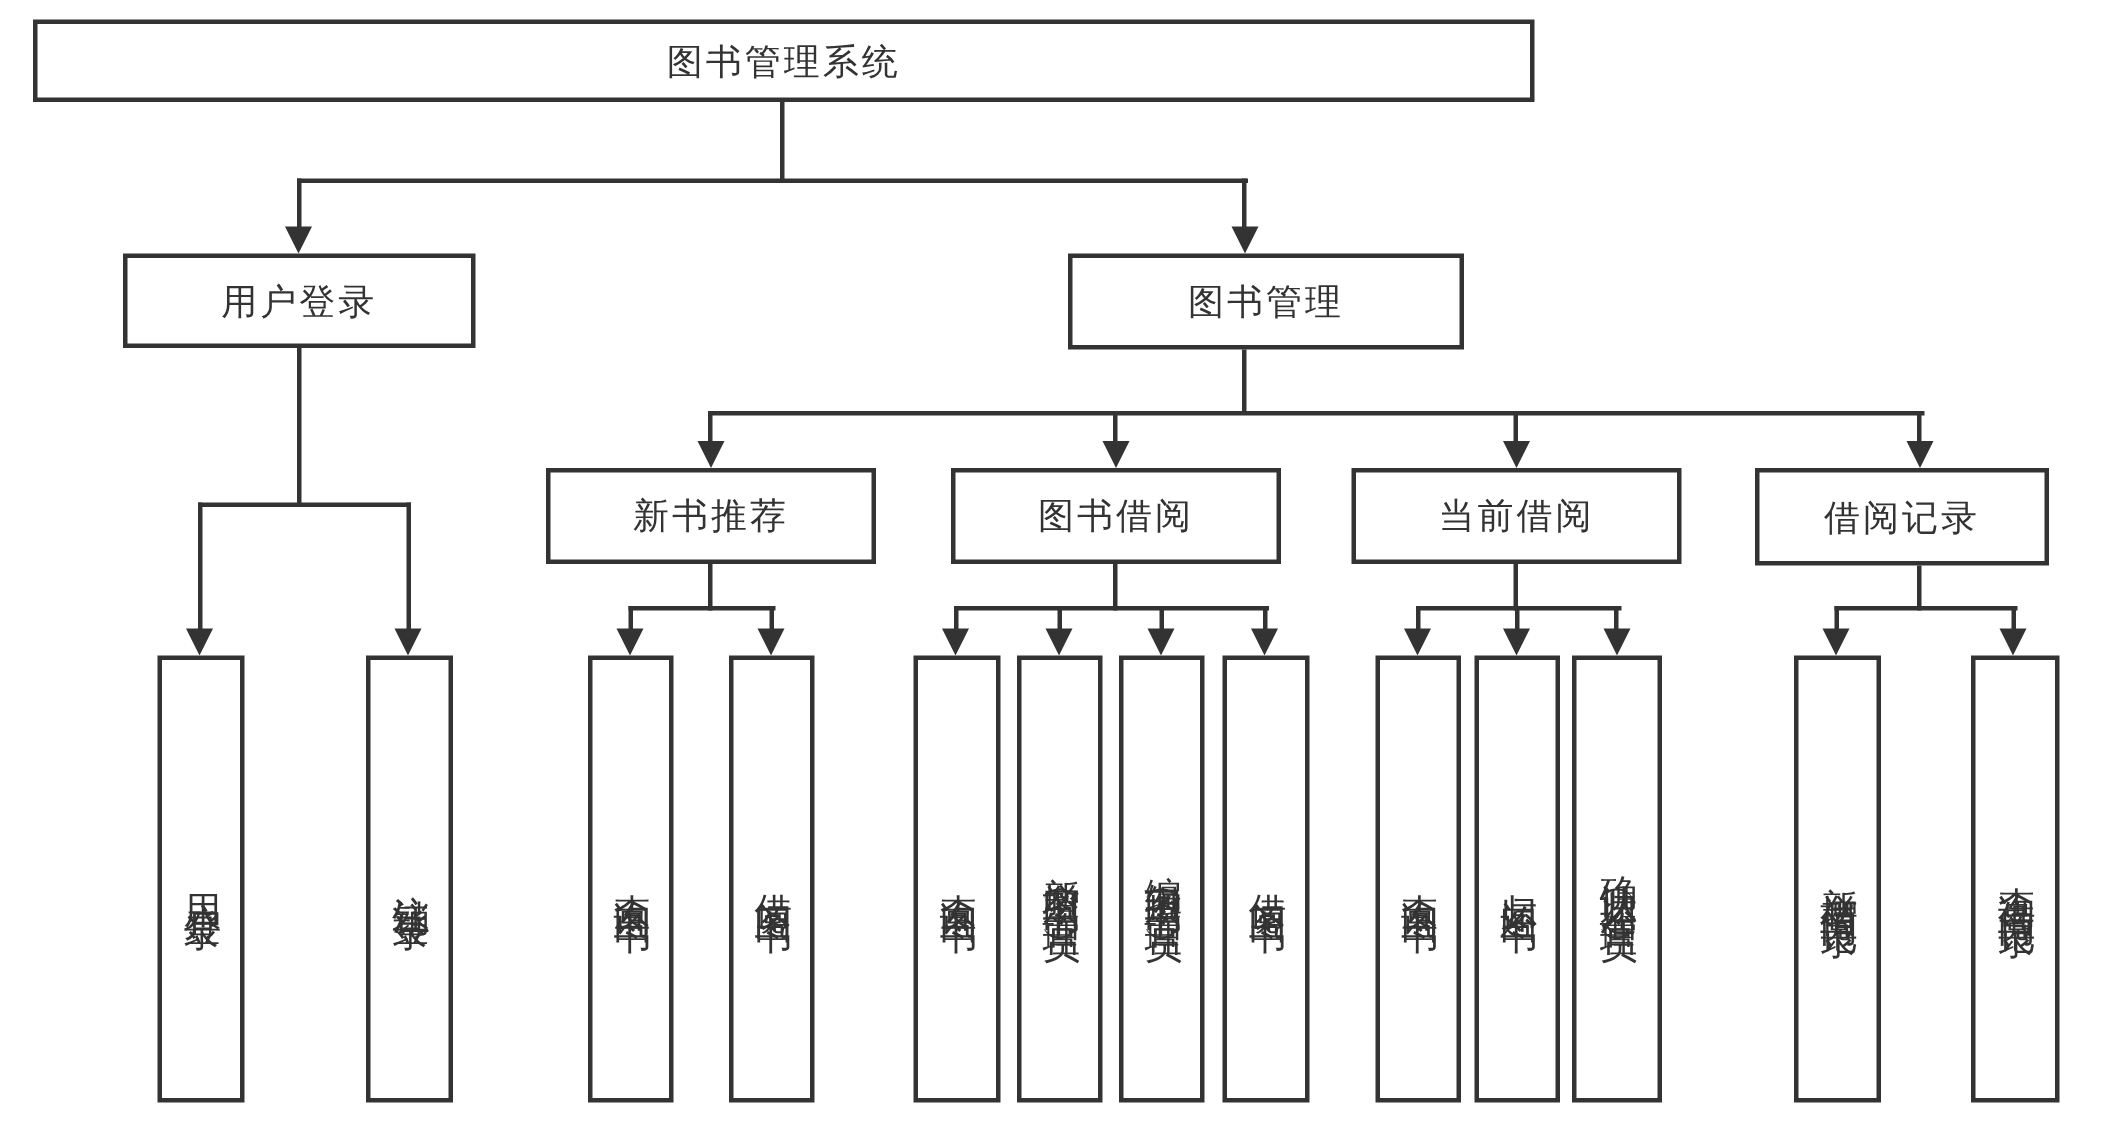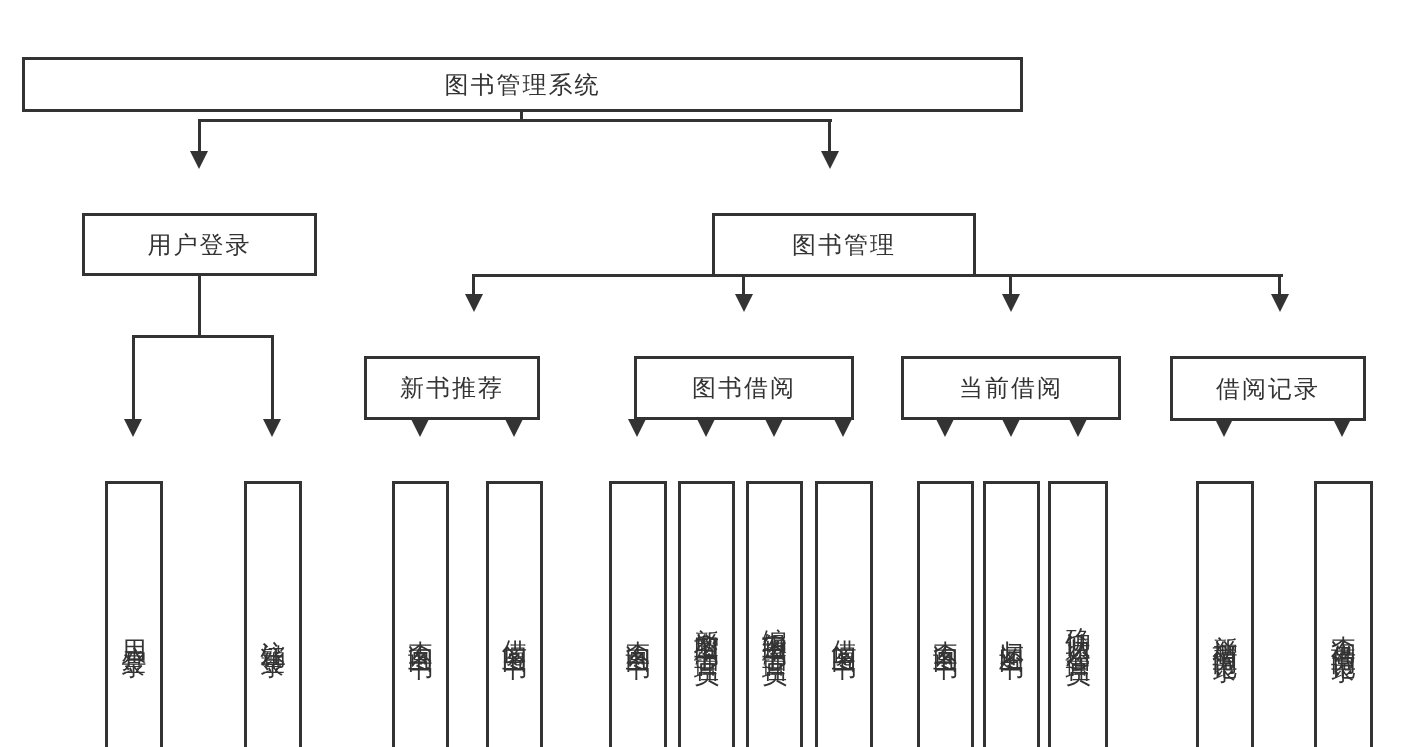--- a/index.html
+++ b/index.html
@@ -14,21 +14,20 @@
   }
   .box {
     position: absolute;
     box-sizing: border-box;
     border: 3px solid #333333;
     background: #ffffff;
     display: flex;
     align-items: center;
     justify-content: center;
     z-index: 2;
-    margin-top: 44px;
   }
   .box.h { font-size: 24px; letter-spacing: 2px; white-space: nowrap; }
   .box.v {
     writing-mode: vertical-rl;
     text-orientation: mixed;
     font-size: 25px;
     letter-spacing: 5px;
     line-height: 1;
   }
   .ln { position: absolute; background: #333333; z-index: 1; }
@@ -120,21 +119,21 @@
     <span>图书管理系统</span>
   </div>
 
   <div class="box h" style="left:82px;top:169px;width:235px;height:63px">
     <span>用户登录</span>
   </div>
   <div class="box h" style="left:712px;top:169px;width:264px;height:64px">
     <span>图书管理</span>
   </div>
 
-  <div class="box h" style="left:364px;top:312px;width:176px;height:64px">
+  <div class="box h" style="left:364px;top:312px;width:220px;height:64px">
     <span>新书推荐</span>
   </div>
   <div class="box h" style="left:901px;top:312px;width:220px;height:64px">
     <span>当前借阅</span>
   </div>
   <div class="box h" style="left:634px;top:312px;width:220px;height:64px">
     <span>图书借阅</span>
   </div>
   <div class="box h" style="left:1170px;top:312px;width:196px;height:65px">
     <span>借阅记录</span>

